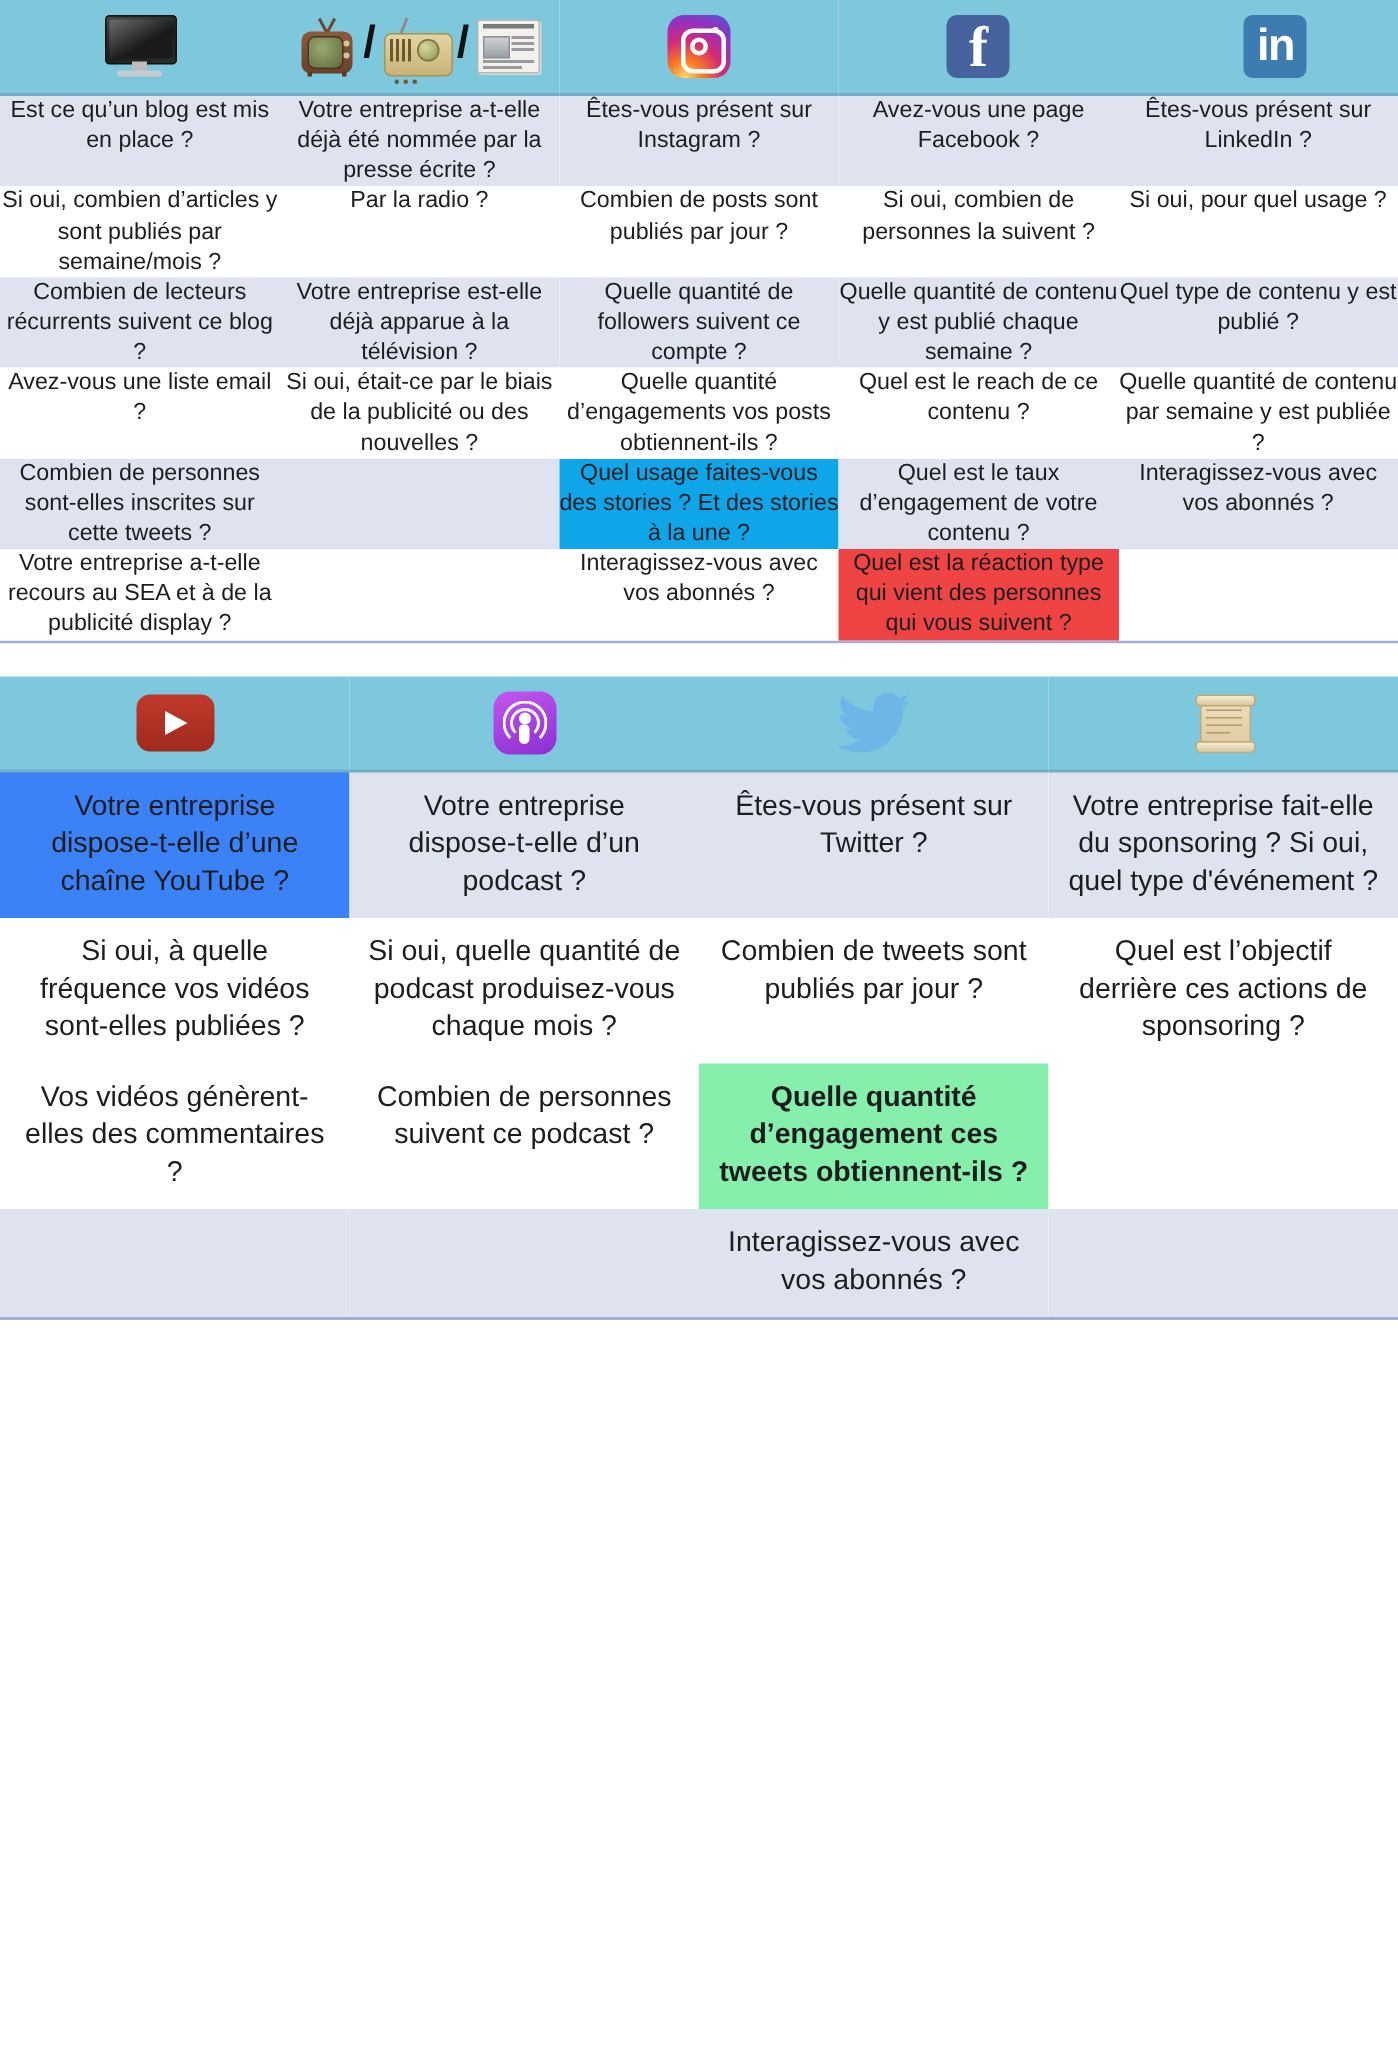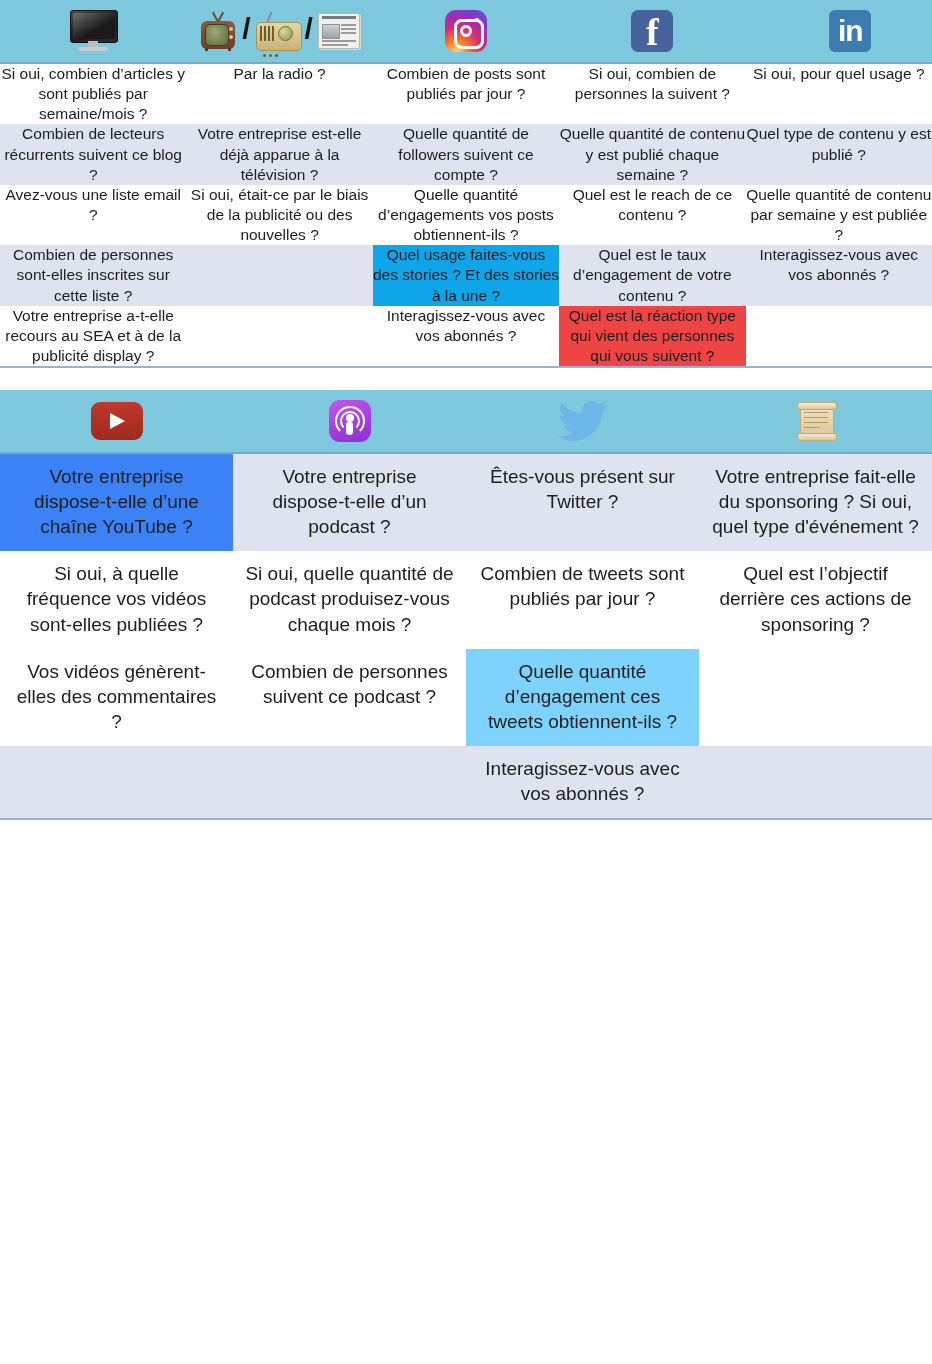--- a/index.html
+++ b/index.html
@@ -290,20 +290,27 @@
           </td>
           <td style="background: rgb(126, 200, 222);">
             <div class="icon-wrap">
               <span class="ic ic-li">
                 <span class="t">in</span>
               </span>
             </div>
           </td>
         </tr>
 
+        <tr class="band-a">
+          <td class="q" style="background: rgb(223, 227, 240); color: rgb(29, 29, 31);">Est ce qu’un blog est mis en place ?</td>
+          <td class="q" style="background: rgb(223, 227, 240); color: rgb(29, 29, 31);">Votre entreprise a-t-elle déjà été nommée par la presse écrite ?</td>
+          <td class="q" style="background: rgb(223, 227, 240); color: rgb(29, 29, 31);">Êtes-vous présent sur Instagram ?</td>
+          <td class="q" style="background: rgb(223, 227, 240); color: rgb(29, 29, 31);">Avez-vous une page Facebook ?</td>
+          <td class="q" style="background: rgb(223, 227, 240); color: rgb(29, 29, 31);">Êtes-vous présent sur LinkedIn ?</td>
+        </tr>
         <tr class="band-b">
           <td class="q" style="background: rgb(255, 255, 255); color: rgb(29, 29, 31);">Si oui, combien d’articles y sont publiés par semaine/mois ?</td>
           <td class="q" style="background: rgb(255, 255, 255); color: rgb(29, 29, 31);">Par la radio ?</td>
           <td class="q" style="background: rgb(255, 255, 255); color: rgb(29, 29, 31);">Combien de posts sont publiés par jour ?</td>
           <td class="q" style="background: rgb(255, 255, 255); color: rgb(29, 29, 31);">Si oui, combien de personnes la suivent ?</td>
           <td class="q" style="background: rgb(255, 255, 255); color: rgb(29, 29, 31);">Si oui, pour quel usage ?</td>
         </tr>
         <tr class="band-a">
           <td class="q" style="background: rgb(223, 227, 240); color: rgb(29, 29, 31);">Combien de lecteurs récurrents suivent ce blog ?</td>
           <td class="q" style="background: rgb(223, 227, 240); color: rgb(29, 29, 31);">Votre entreprise est-elle déjà apparue à la télévision ?</td>
@@ -312,21 +319,21 @@
           <td class="q" style="background: rgb(223, 227, 240); color: rgb(29, 29, 31);">Quel type de contenu y est publié ?</td>
         </tr>
         <tr class="band-b">
           <td class="q" style="background: rgb(255, 255, 255); color: rgb(29, 29, 31);">Avez-vous une liste email ?</td>
           <td class="q" style="background: rgb(255, 255, 255); color: rgb(29, 29, 31);">Si oui, était-ce par le biais de la publicité ou des nouvelles ?</td>
           <td class="q" style="background: rgb(255, 255, 255); color: rgb(29, 29, 31);">Quelle quantité d’engagements vos posts obtiennent-ils ?</td>
           <td class="q" style="background: rgb(255, 255, 255); color: rgb(29, 29, 31);">Quel est le reach de ce contenu ?</td>
           <td class="q" style="background: rgb(255, 255, 255); color: rgb(29, 29, 31);">Quelle quantité de contenu par semaine y est publiée ?</td>
         </tr>
         <tr class="band-a">
-          <td class="q" style="background: rgb(223, 227, 240); color: rgb(29, 29, 31);">Combien de personnes sont-elles inscrites sur cette liste ?</td>
+          <td class="q" style="background: rgb(223, 227, 240); color: rgb(29, 29, 31);">Combien de personnes sont-elles inscrites sur cette tweets ?</td>
           <td class="q" style="background: rgb(223, 227, 240); color: rgb(29, 29, 31);"></td>
           <td class="q" style="background: #0ea5e9; color: rgb(29, 29, 31);">Quel usage faites-vous des stories ? Et des stories à la une ?</td>
           <td class="q" style="background: rgb(223, 227, 240); color: rgb(29, 29, 31);">Quel est le taux d’engagement de votre contenu ?</td>
           <td class="q" style="background: rgb(223, 227, 240); color: rgb(29, 29, 31);">Interagissez-vous avec vos abonnés ?</td>
         </tr>
         <tr class="band-b">
           <td class="q" style="background: rgb(255, 255, 255); color: rgb(29, 29, 31);">Votre entreprise a-t-elle recours au SEA et à de la publicité display ?</td>
           <td class="q" style="background: rgb(255, 255, 255); color: rgb(29, 29, 31);"></td>
           <td class="q" style="background: rgb(255, 255, 255); color: rgb(29, 29, 31);">Interagissez-vous avec vos abonnés ?</td>
           <td class="q" style="background: #ef4444; color: rgb(29, 29, 31);">Quel est la réaction type qui vient des personnes qui vous suivent ?</td>
@@ -397,21 +404,21 @@
         </tr>
         <tr class="band-b">
           <td class="q" style="background: rgb(255, 255, 255); color: rgb(29, 29, 31);">Si oui, à quelle fréquence vos vidéos sont-elles publiées ?</td>
           <td class="q" style="background: rgb(255, 255, 255); color: rgb(29, 29, 31);">Si oui, quelle quantité de podcast produisez-vous chaque mois ?</td>
           <td class="q" style="background: rgb(255, 255, 255); color: rgb(29, 29, 31);">Combien de tweets sont publiés par jour ?</td>
           <td class="q" style="background: rgb(255, 255, 255); color: rgb(29, 29, 31);">Quel est l’objectif derrière ces actions de sponsoring ?</td>
         </tr>
         <tr class="band-b">
           <td class="q" style="background: rgb(255, 255, 255); color: rgb(29, 29, 31);">Vos vidéos génèrent-elles des commentaires ?</td>
           <td class="q" style="background: rgb(255, 255, 255); color: rgb(29, 29, 31);">Combien de personnes suivent ce podcast ?</td>
-          <td class="q" style="background: #7dd3fc; color: rgb(29, 29, 31);">Quelle quantité d’engagement ces tweets obtiennent-ils ?</td>
+          <td class="q" style="background: #86efac; color: rgb(29, 29, 31); font-weight: bold;">Quelle quantité d’engagement ces tweets obtiennent-ils ?</td>
           <td class="q" style="background: rgb(255, 255, 255); color: rgb(29, 29, 31);"></td>
         </tr>
         <tr class="band-a">
           <td class="q" style="background: rgb(223, 227, 240); color: rgb(29, 29, 31);"></td>
           <td class="q" style="background: rgb(223, 227, 240); color: rgb(29, 29, 31);"></td>
           <td class="q" style="background: rgb(223, 227, 240); color: rgb(29, 29, 31);">Interagissez-vous avec vos abonnés ?</td>
           <td class="q" style="background: rgb(223, 227, 240); color: rgb(29, 29, 31);"></td>
         </tr>
       </tbody>
     </table>

